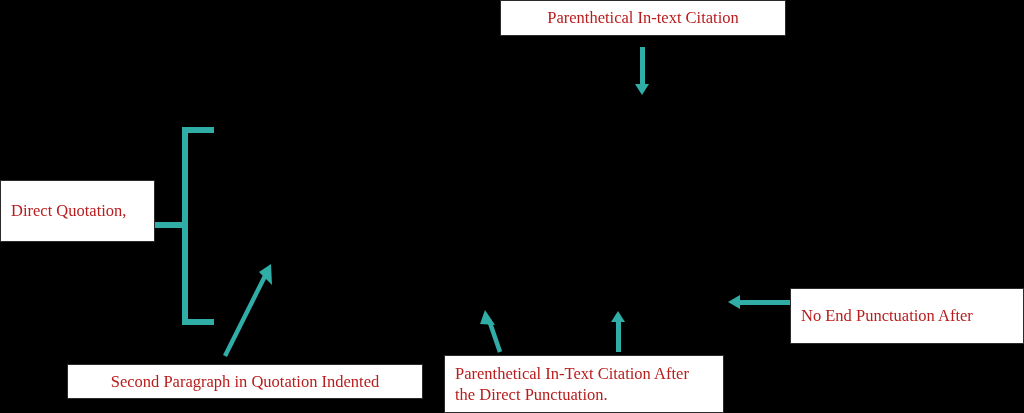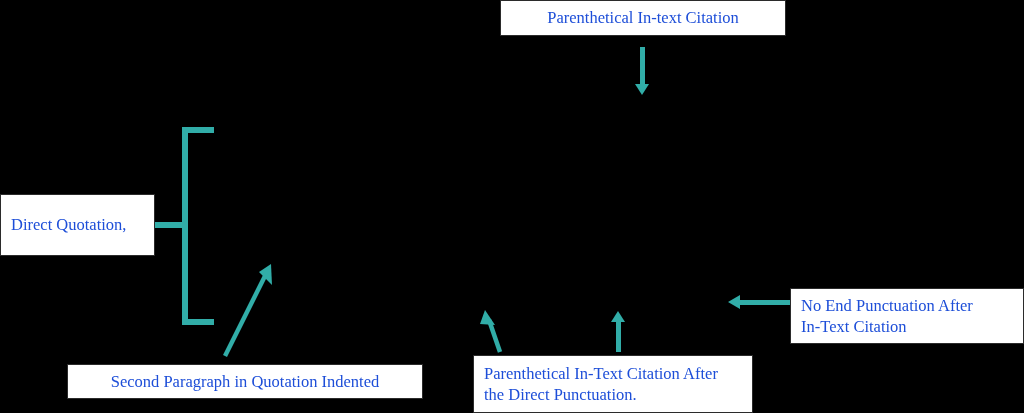--- a/index.html
+++ b/index.html
@@ -11,39 +11,39 @@
     position: relative;
     width: 1024px;
     height: 413px;
     background: #000000;
     overflow: hidden;
     font-family: "Liberation Serif", "DejaVu Serif", serif;
   }
   .callout {
     position: absolute;
     background: #ffffff;
-    color: #1d4ed8;
+    color: #b91c1c;
     border: 1px solid #2b2b2b;
     box-sizing: border-box;
     display: flex;
     flex-direction: column;
     justify-content: center;
     font-size: 16.5px;
     line-height: 1.30;
     padding: 4px 10px;
     white-space: pre;
   }
   .callout.center { align-items: center; text-align: center; }
   .callout.left   { align-items: flex-start; text-align: left; }
 
   
   #box-top        { left: 500px; top: 0px;   width: 286px; height: 36px; }
-  #box-left       { left: 0px;   top: 194px; width: 155px; height: 62px; }
+  #box-left       { left: 0px;   top: 180px; width: 155px; height: 62px; }
   #box-bottomleft { left: 52px;  top: 364px; width: 356px; height: 35px; margin-left: 15px; }
-  #box-bottommid  { left: 473px; top: 355px; width: 280px; height: 58px; text-align: center; }
+  #box-bottommid  { left: 444px; top: 355px; width: 280px; height: 58px; text-align: center; }
   #box-right      { left: 790px; top: 288px; width: 234px; height: 56px; }
 
   
   .conn { position: absolute; background: #31ADA8; }
 
   
   #arrow-down-top       { left: 640px; top: 47px;  width: 5px;  height: 40px; }
   #arrow-down-top-head  {
     position: absolute; left: 635px; top: 84px;
     width: 0; height: 0;
@@ -102,21 +102,20 @@
     <span>Second Paragraph in Quotation Indented</span>
   </div>
 
   <div class="callout left" id="box-bottommid">
     <span>Parenthetical In-Text Citation After</span>
     <span>the Direct Punctuation.</span>
   </div>
 
   <div class="callout left" id="box-right">
     <span>No End Punctuation After</span>
-    <span>In-Text Citation</span>
   </div>
 
   <div class="conn" id="arrow-down-top"></div>
   <div id="arrow-down-top-head"></div>
 
   <div class="conn" id="bracket-spine"></div>
   <div class="conn" id="bracket-arm-top"></div>
   <div class="conn" id="bracket-arm-bottom" style="left:182px; top:319px; width:32px; height:6px;"></div>
   <div class="conn" id="bracket-stem"></div>
 

